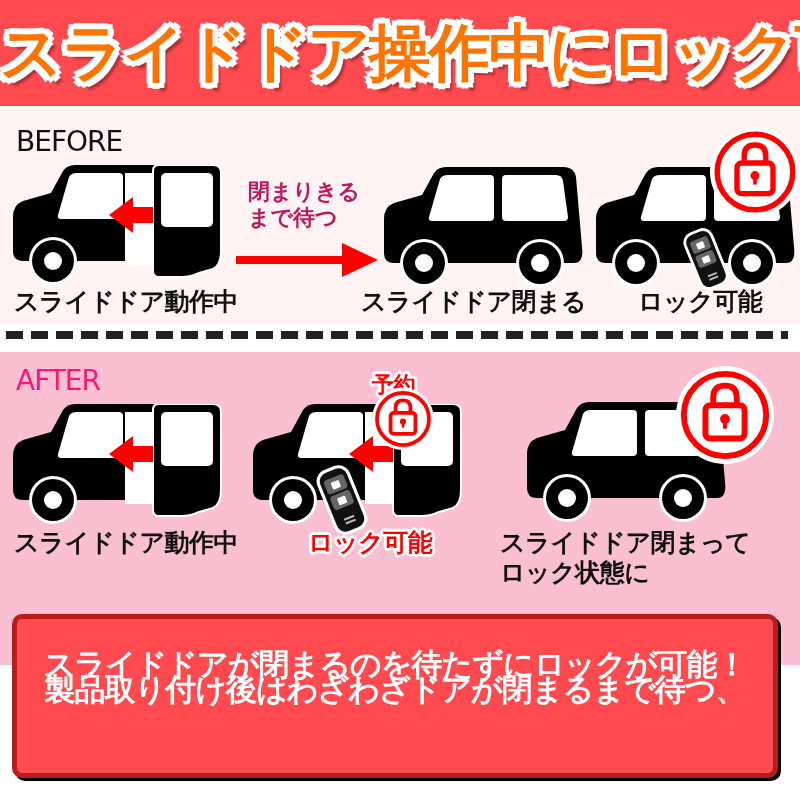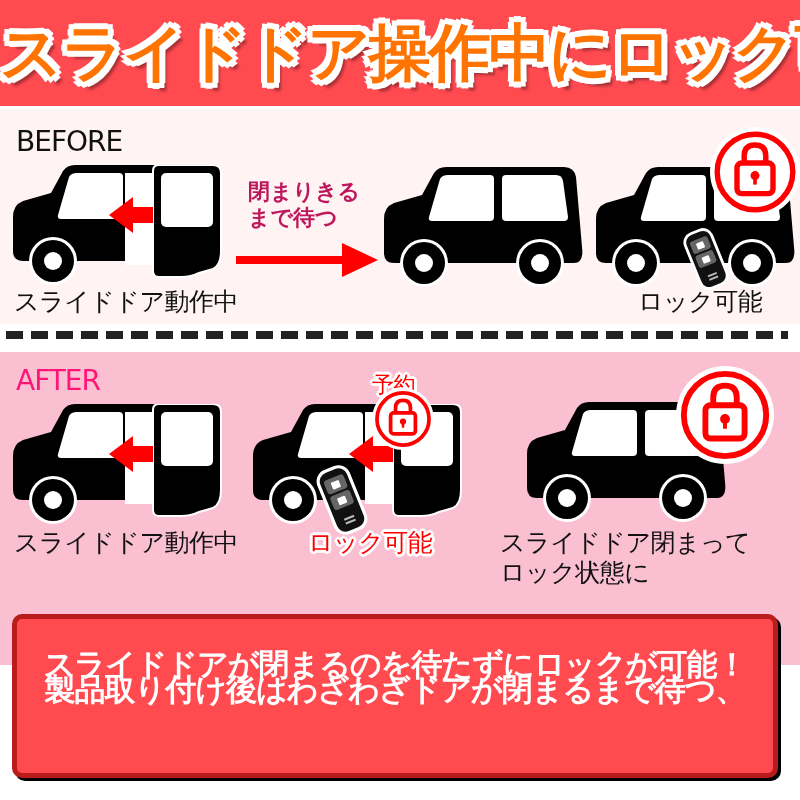--- a/index.html
+++ b/index.html
@@ -21,21 +21,21 @@
       7px 8px 3px rgba(0,0,0,0.35); }
 
   
   #before { left:0; top:109px; width:800px; height:215px; background:#fff3f3; }
   #after  { left:0; top:352px; width:800px; height:313px; background:#fbbfd2; }
 
   .section-label { font-weight:normal; font-size:28px; letter-spacing:-1px; line-height:30px; }
   #before-label { left:16px; top:18px; color:#111; }
   #after-label  { left:16px; top:14px; color:#ff1577; }
 
-  .caption { font-weight:normal; font-size:25px; color:#111; line-height:30px; white-space:nowrap; letter-spacing:-0.5px; }
+  .caption { font-weight:bold; font-size:25px; color:#111; line-height:30px; white-space:nowrap; letter-spacing:-0.5px; }
   .caption.red { color:#ff0000;
      text-shadow: 2px 0 0 #fff,-2px 0 0 #fff,0 2px 0 #fff,0 -2px 0 #fff,2px 2px 0 #fff,-2px -2px 0 #fff,2px -2px 0 #fff,-2px 2px 0 #fff,3px 0 0 #fff,-3px 0 0 #fff,0 3px 0 #fff,0 -3px 0 #fff; }
 
   .wait-text { font-weight:bold; font-size:22px; line-height:26px; color:#be185d; }
 
   
   #divider { left:6px; top:331px; width:782px; height:8px;
     background-image: linear-gradient(to right, #222 0, #222 17px, transparent 17px, transparent 25px);
     background-size:25px 8px; background-repeat:repeat-x; }
 
@@ -122,20 +122,21 @@
       <rect x="0" y="13" width="108" height="8" fill="#ff0000"></rect>
       <path d="M106 0 L142 17 L106 34 Z" fill="#ff0000"></path>
     </svg>
   </div>
 
   <div class="abs" style="left:384px;top:58px;">
     <svg width="200" height="125" viewBox="0 0 200 125">
         <use href="#van-closed"></use>
       </svg>
   </div>
+  <div class="abs caption" style="left:361px;top:178px;">スライドドア閉まる</div>
 
   <div class="abs" style="left:596px;top:58px;">
     <svg width="200" height="125" viewBox="0 0 200 125">
         <use href="#van-closed"></use>
       </svg>
   </div>
   <div class="abs" style="left:710px;top:18px;">
     <svg width="90" height="90" viewBox="0 0 100 100">
         <use href="#lock-badge"></use>
       </svg>

